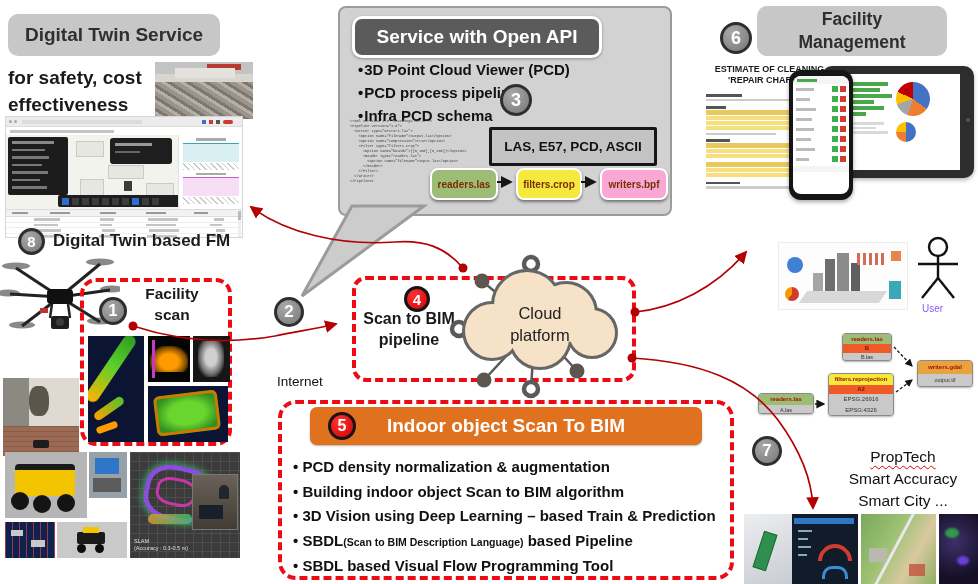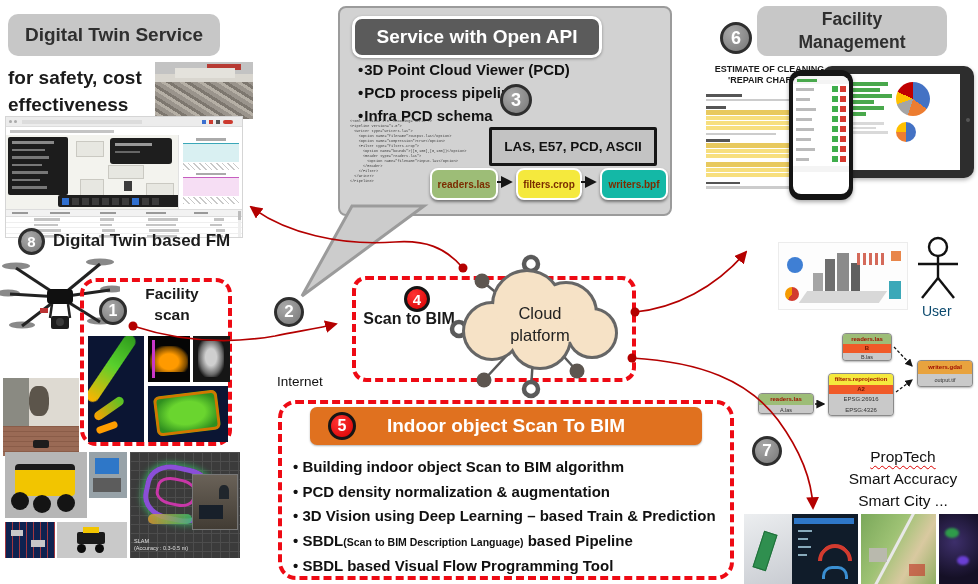--- a/index.html
+++ b/index.html
@@ -289,36 +289,37 @@
       &lt;Option name="bounds"&gt;([0,100],[0,100])&lt;/Option&gt;
       &lt;Reader type="readers.las"&gt;
         &lt;Option name="filename"&gt;input.las&lt;/Option&gt;
       &lt;/Reader&gt;
     &lt;/Filter&gt;
   &lt;/Writer&gt;
 &lt;/Pipeline&gt;</div>
   <div id="las-box" class="abs" style="left:489px;top:127px;width:162px;height:33px;">LAS, E57, PCD, ASCII</div>
   <div class="abs pnode" style="left:430px;top:168px;width:64px;background:#9dbd77;">readers.las</div>
   <div class="abs pnode" style="left:516px;top:168px;width:62px;background:#f5e93d;">filters.crop</div>
-  <div class="abs pnode" style="left:600px;top:168px;width:64px;background:#14b8a6;">writers.bpf</div>
+  <div class="abs pnode" style="left:600px;top:168px;width:64px;background:#f9a8d4;">writers.bpf</div>
 
   <div class="abs reddash" style="left:352px;top:276px;width:284px;height:106px;border-radius:14px;"></div>
   <div class="abs badge red" style="left:404px;top:286px;width:26px;height:26px;font-size:15px;">4</div>
   <div class="abs ctr" style="left:354px;top:308px;width:110px;font-size:16px;font-weight:600;line-height:21px;">
     <div>Scan to BIM</div>
+    <div>pipeline</div>
   </div>
 
   <div class="abs reddash" style="left:278px;top:400px;width:456px;height:180px;border-radius:18px;"></div>
   <div id="box5-title" class="abs" style="left:310px;top:407px;width:392px;height:38px;">
     <span>Indoor object Scan To BIM</span>
   </div>
   <div class="abs badge red" style="left:328px;top:412px;width:28px;height:28px;font-size:16px;">5</div>
   <div class="abs b5-bullets" style="left:293px;top:455px;width:436px;">
+    <div><span>PCD density normalization &amp; augmentation</span></div>
     <div><span>Building indoor object Scan to BIM algorithm</span></div>
-    <div><span>PCD density normalization &amp; augmentation</span></div>
     <div><span>3D Vision using Deep Learning – based Train &amp; Prediction</span></div>
     <div><span>SBDL</span><span class="sm">(Scan to BIM Description Language)</span><span> based Pipeline</span></div>
     <div><span>SBDL based Visual Flow Programming Tool</span></div>
   </div>
 
   <div class="abs graybox" style="left:757px;top:6px;width:190px;height:50px;font-size:17.5px;line-height:23px;">
     <div>
       <div>Facility</div>
       <div>Management</div>
     </div>
@@ -445,21 +446,21 @@
 
   <div class="abs" style="left:912px;top:236px;width:52px;height:66px;">
     <svg width="52" height="66" viewBox="0 0 52 66">
       <circle cx="26" cy="11" r="9" fill="none" stroke="#111" stroke-width="2.4"></circle>
       <line x1="26" y1="20" x2="26" y2="42" stroke="#111" stroke-width="2.4"></line>
       <line x1="6" y1="28" x2="46" y2="28" stroke="#111" stroke-width="2.4"></line>
       <line x1="26" y1="42" x2="10" y2="62" stroke="#111" stroke-width="2.4"></line>
       <line x1="26" y1="42" x2="42" y2="62" stroke="#111" stroke-width="2.4"></line>
     </svg>
   </div>
-  <div class="abs" style="left:922px;top:303px;font-size:14px;color:#0c4a6e;">User</div>
+  <div class="abs" style="left:922px;top:303px;font-size:10px;color:#8b5cf6;">User</div>
 
   <div class="abs mnode" style="left:842px;top:333px;width:50px;height:28px;">
     <div class="t" style="background:#9dbd77;height:10px;font-size:6px;line-height:10px;">readers.las</div>
     <div class="p" style="height:9px;font-size:6px;line-height:9px;">B</div>
     <div class="f" style="height:9px;font-size:5.5px;line-height:9px;">B.las</div>
   </div>
   <div class="abs mnode" style="left:828px;top:373px;width:66px;height:43px;">
     <div class="t" style="background:#f5e93d;height:11px;font-size:6px;line-height:11px;">filters.reprojection</div>
     <div class="p" style="height:9px;font-size:6px;line-height:9px;">A2</div>
     <div class="f" style="height:11px;font-size:6px;line-height:11px;">EPSG:26916</div>

